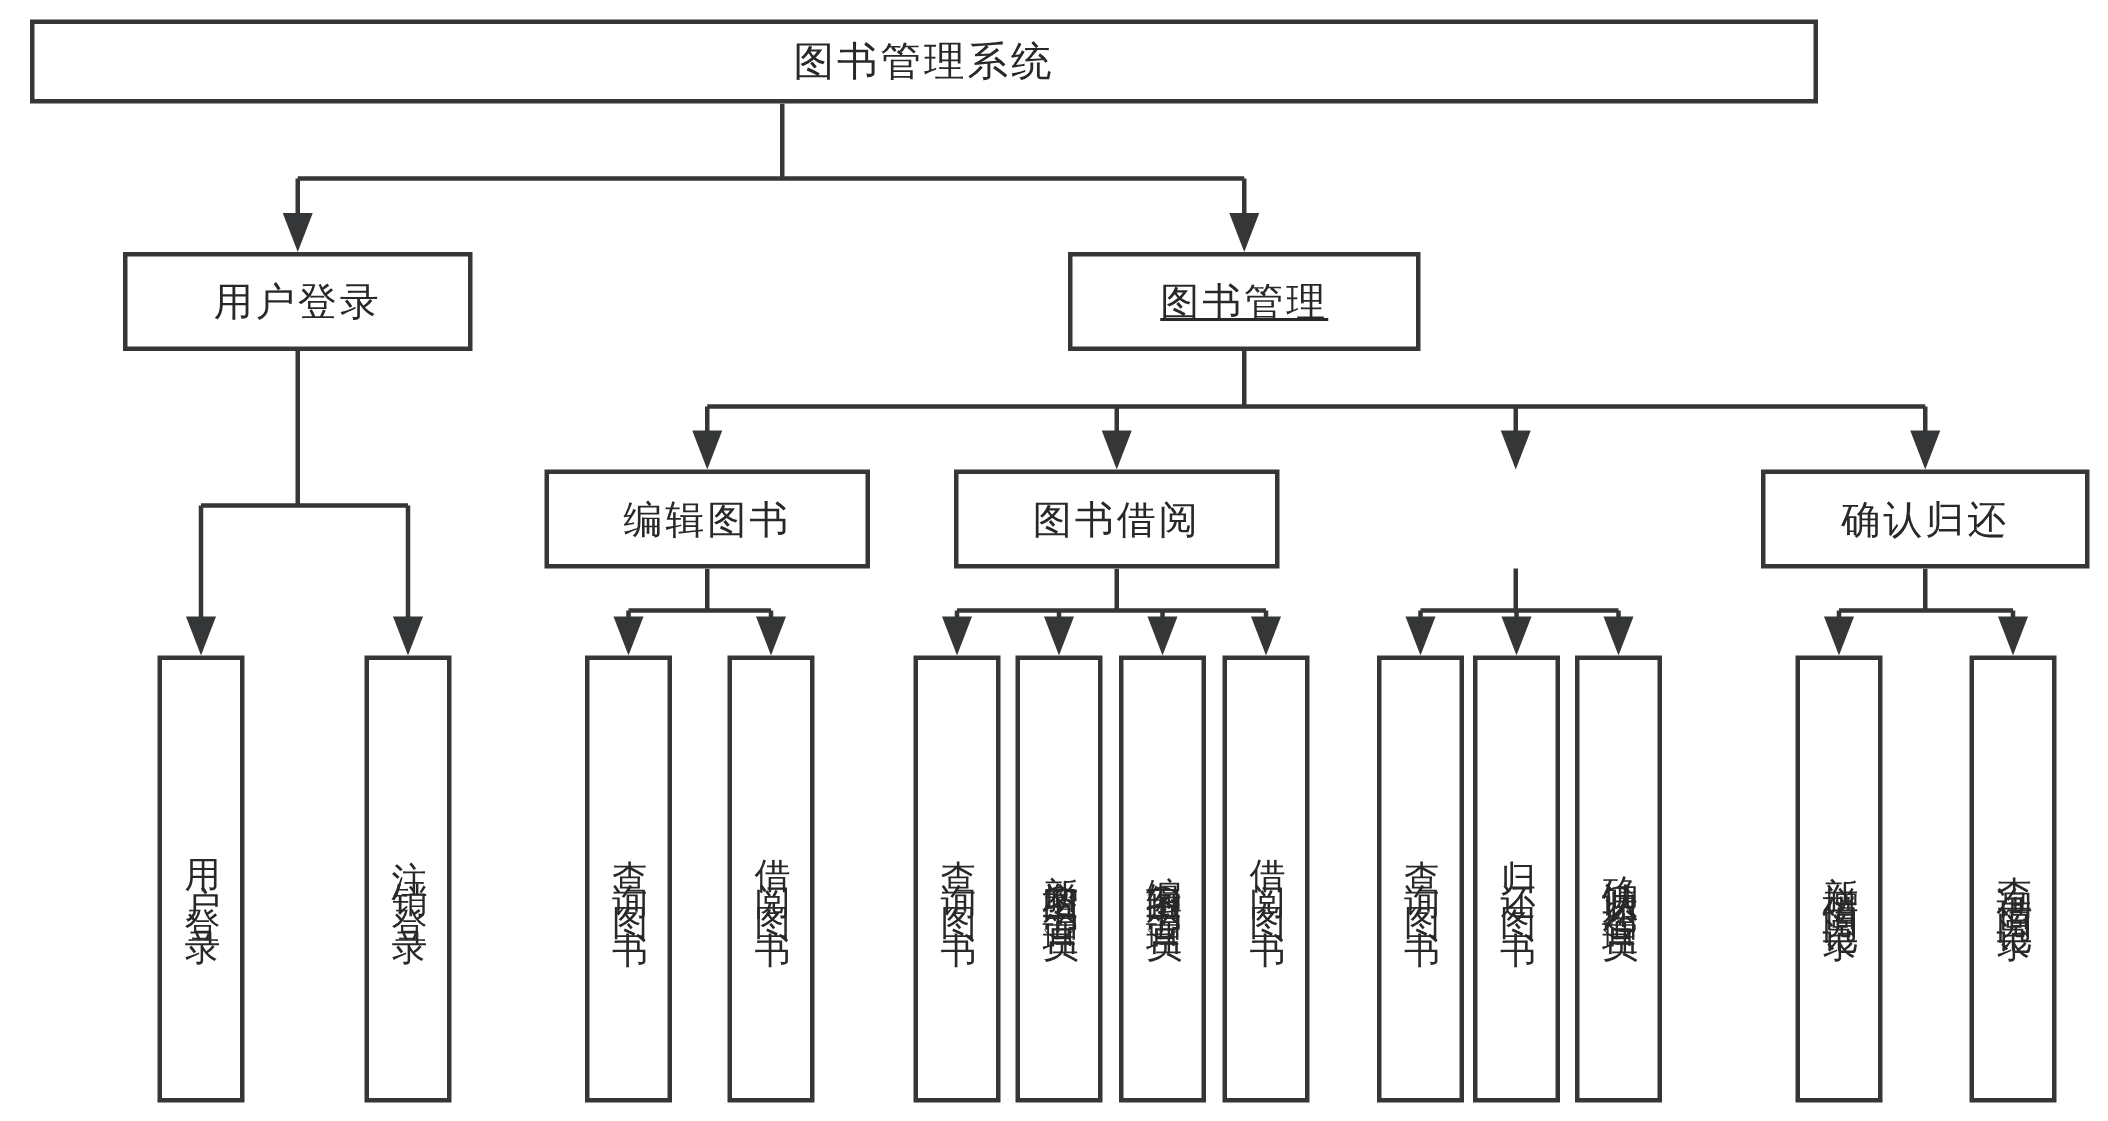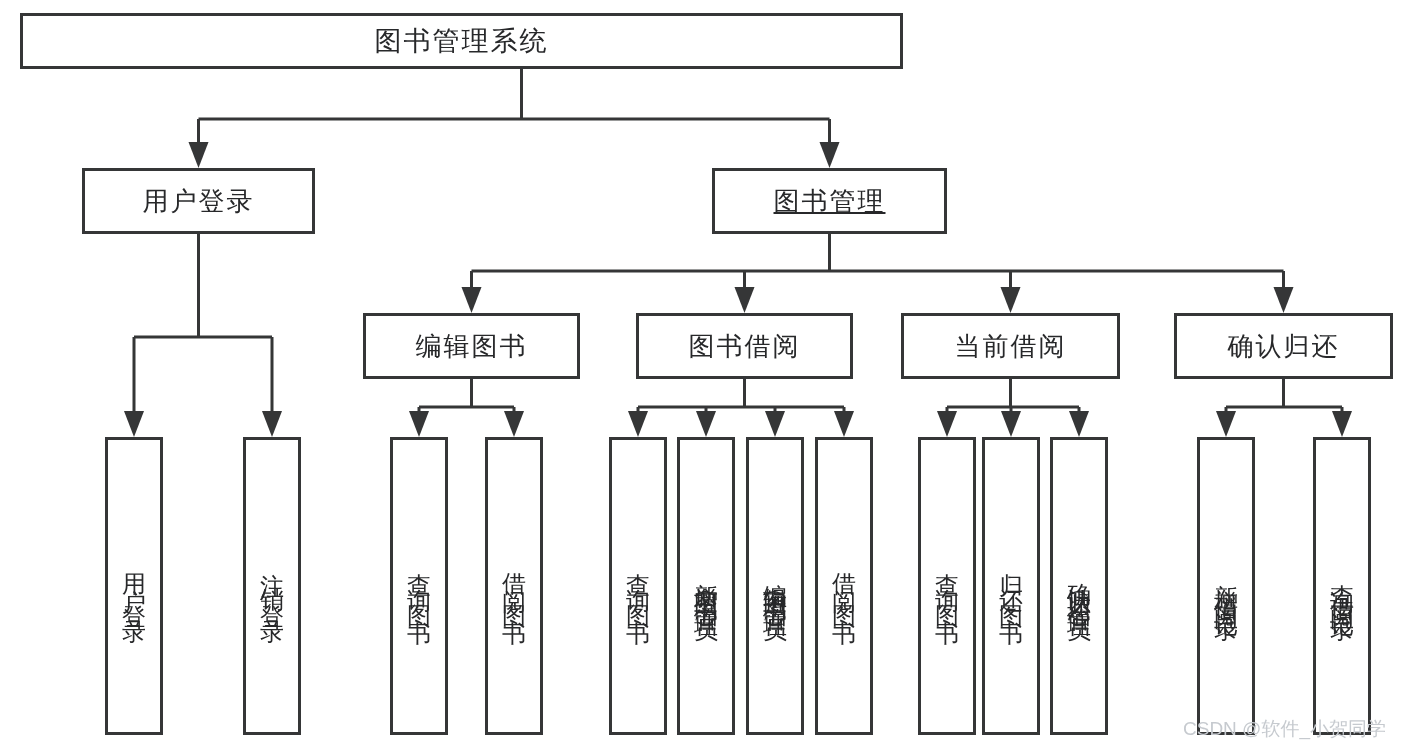--- a/index.html
+++ b/index.html
@@ -116,39 +116,36 @@
     <path class="c-line" d="M1010.5 379 V407 M947 407 H1079 M947 407 V413 M1011 407 V413 M1079 407 V413"></path>
     <use href="#arrowhead" transform="translate(947,437)"></use>
     <use href="#arrowhead" transform="translate(1011,437)"></use>
     <use href="#arrowhead" transform="translate(1079,437)"></use>
 
     <path class="c-line" d="M1283.5 379 V407 M1226 407 H1342 M1226 407 V413 M1342 407 V413"></path>
     <use href="#arrowhead" transform="translate(1226,437)"></use>
     <use href="#arrowhead" transform="translate(1342,437)"></use>
   </svg>
 
-  <div class="hbox root" style="left:20px; top:13px; width:883px; height:56px;">
+  <div class="hbox root" style="left:20px; top:13px; width:1192px; height:56px;">
     <span>图书管理系统</span>
   </div>
 
   <div class="hbox" style="left:82px; top:168px; width:233px; height:66px;">
     <span>用户登录</span>
   </div>
   <div class="hbox" style="left:712px; top:168px; width:235px; height:66px;text-decoration:underline;">
     <span>图书管理</span>
   </div>
 
   <div class="hbox" style="left:363px; top:313px; width:217px; height:66px;">
     <span>编辑图书</span>
   </div>
   <div class="hbox" style="left:636px; top:313px; width:217px; height:66px;">
     <span>图书借阅</span>
-  </div>
-  <div class="hbox" style="left:901px; top:313px; width:219px; height:66px;">
-    <span>当前借阅</span>
   </div>
   <div class="hbox" style="left:1174px; top:313px; width:219px; height:66px;">
     <span>确认归还</span>
   </div>
 
   <div class="leaf v4" style="left:105px;">
     <span>用户登录</span>
   </div>
   <div class="leaf v4" style="left:243px;">
     <span>注销登录</span>
@@ -184,15 +181,14 @@
     <span>确认归还（管理员）</span>
   </div>
 
   <div class="leaf v6" style="left:1197px;">
     <span>新增借阅记录</span>
   </div>
   <div class="leaf v6" style="left:1313px;">
     <span>查询借阅记录</span>
   </div>
 
-  <div id="watermark">CSDN @软件_小贺同学</div>
 
 </div>
 
 </body></html>

